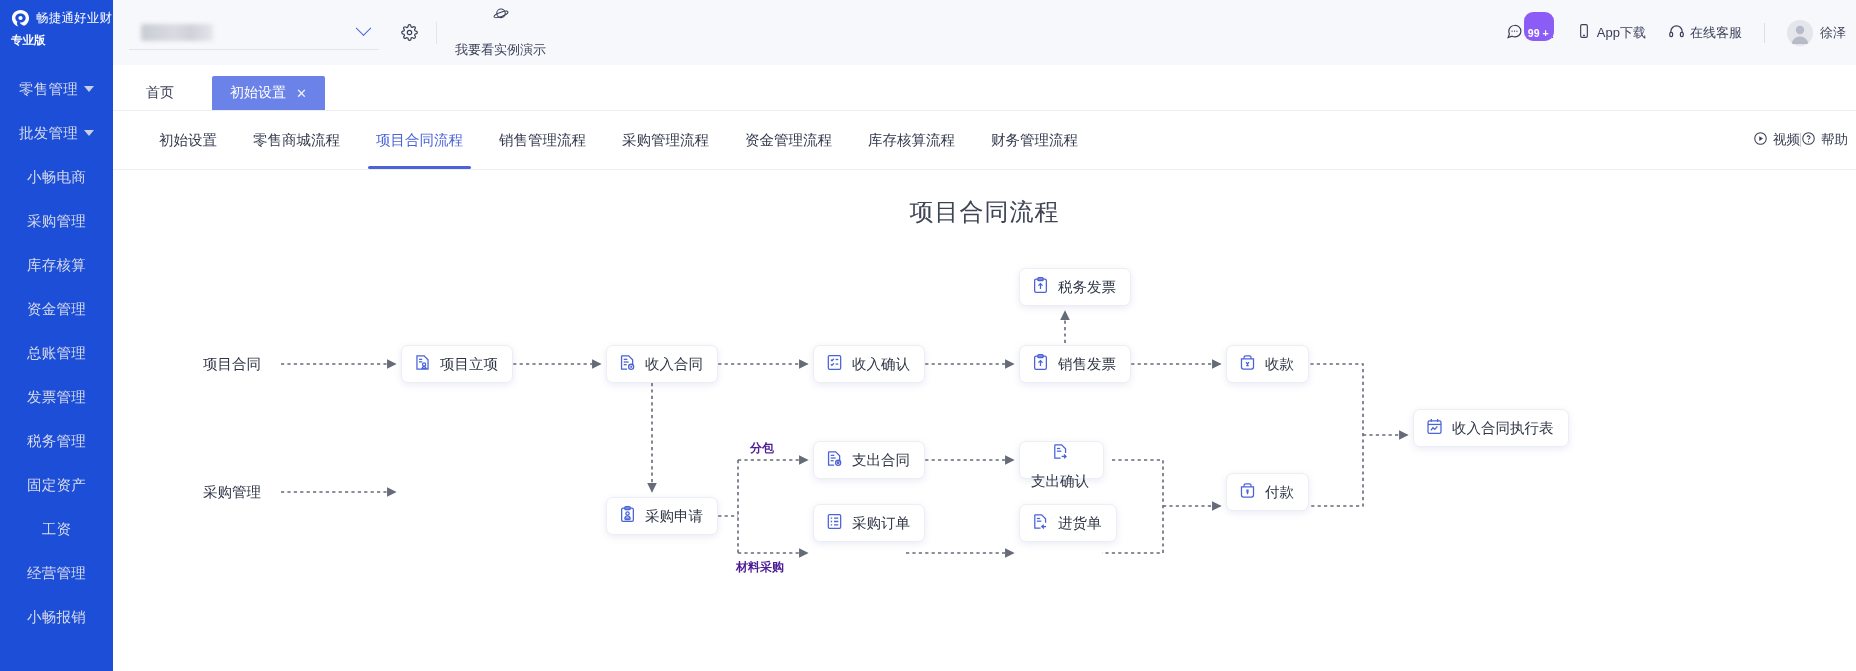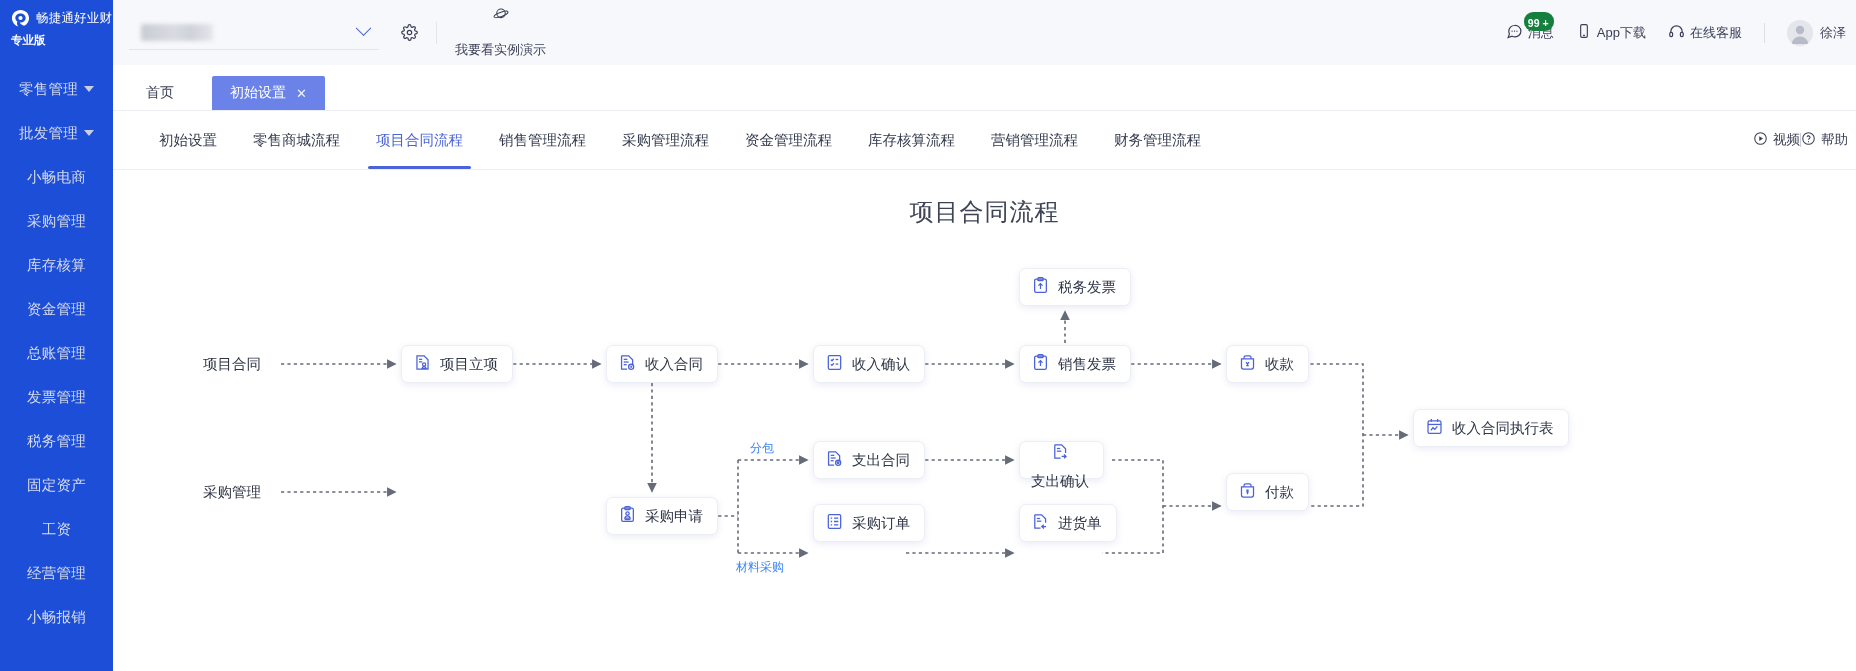--- a/index.html
+++ b/index.html
@@ -71,23 +71,23 @@
   }
   .topbar-right {
     margin-left: auto; display: flex; align-items: center;
     padding-right: 10px; gap: 22px;
   }
   .tb-item {
     display: flex; align-items: center; gap: 5px; font-size: 13px;
     color: #3a3f55; cursor: pointer; position: relative;
   }
   .badge {
-    position: absolute; left: 18px; top: -11px; background: #15803d;
+    position: absolute; left: 18px; top: -11px; background: #8b5cf6;
     color: #fff; font-size: 10.5px; font-weight: 700; line-height: 1;
-    padding: 6px 5px 3px 4px; border-radius: 9px; white-space: nowrap;
+    padding: 16px 5px 3px 4px; border-radius: 9px; white-space: nowrap;
   }
   .avatar-wrap { display:flex; align-items:center; gap:7px; }
   .avatar {
     width: 26px; height: 26px; border-radius: 50%; background: #e3e5ec;
     display:flex; align-items:flex-end; justify-content:center; overflow:hidden;
   }
   .uname { font-size: 13px; color: #3a3f55; }
 
   
   .pagetabs {
@@ -145,21 +145,21 @@
     border: 1px solid #eceef6; border-radius: 7px;
     box-shadow: 0 2px 7px rgba(90,104,180,.13);
     display: flex; align-items: center; gap: 8px; padding: 0 14px 0 11px;
     font-size: 14.5px; color: #2f3545; white-space: nowrap; cursor: pointer;
   }
   .node svg { flex: 0 0 auto; }
   .rowlabel {
     position: absolute; font-size: 14.5px; color: #2f3545; white-space: nowrap;
   }
   .edgelabel {
-    position: absolute; font-size: 12px; color: #3b82f6; white-space: nowrap;
+    position: absolute; font-size: 12px; color: #4c1d95; white-space: nowrap; font-weight: bold;
   }
 </style>
 </head>
 <body>
 
 <div id="app">
 
   <div class="sidebar">
     <div class="logo-block">
       <div class="logo-row">
@@ -312,23 +312,20 @@
     <div class="stab">
         <span>采购管理流程</span>
       </div>
     <div class="stab">
         <span>资金管理流程</span>
       </div>
     <div class="stab">
         <span>库存核算流程</span>
       </div>
     <div class="stab">
-        <span>营销管理流程</span>
-      </div>
-    <div class="stab">
         <span>财务管理流程</span>
       </div>
     <div class="subtabs-right">
       <div class="sr-item">
         <span>
           <svg width="15" height="15" viewBox="0 0 24 24" fill="none" stroke="#3a3f55" stroke-width="1.7">
             <circle cx="12" cy="12" r="9.2"></circle>
             <path d="M10 8.2 L16 12 L10 15.8 Z" fill="#3a3f55" stroke="none"></path>
           </svg>
         </span>

